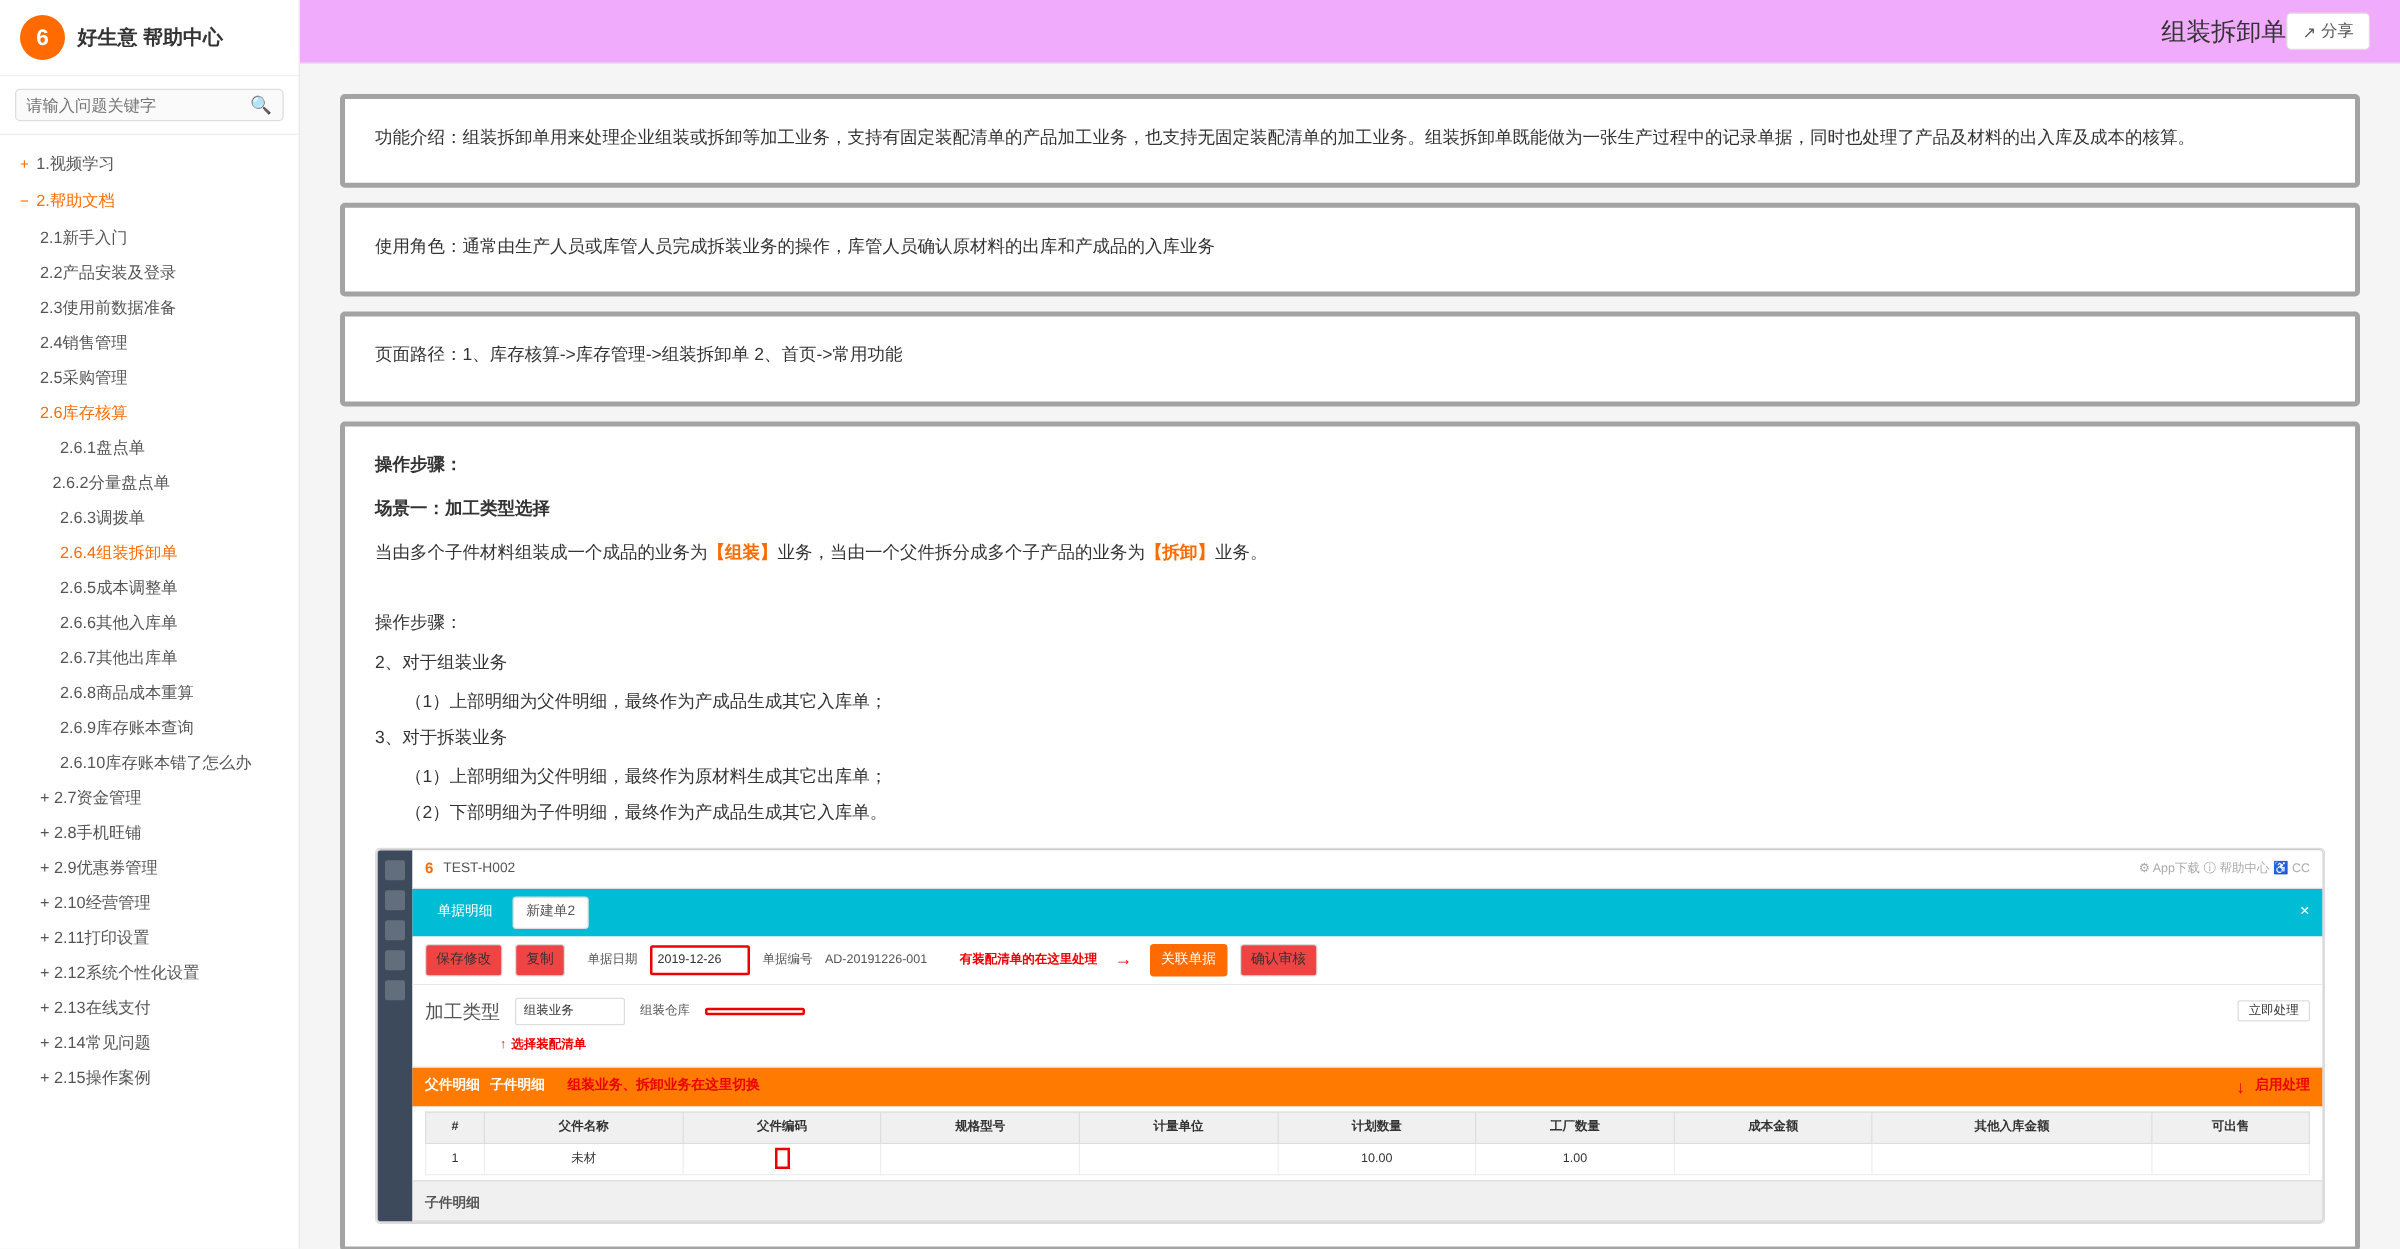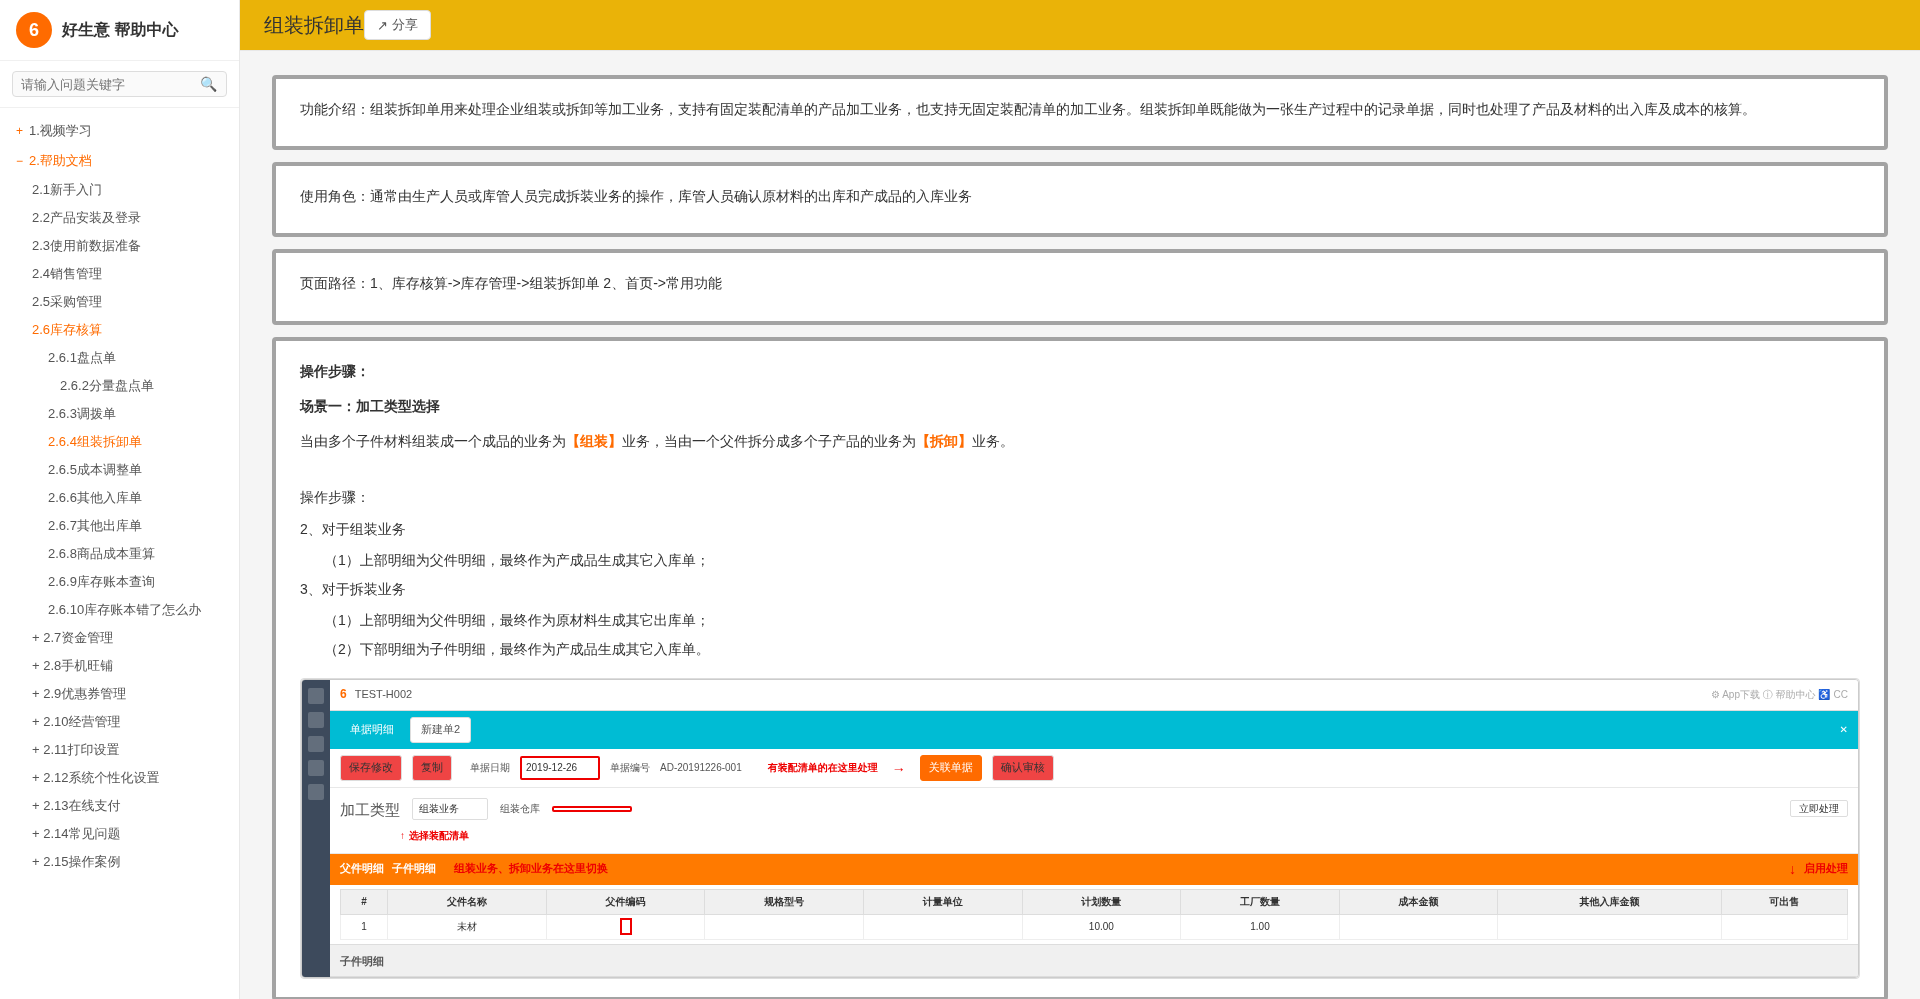--- a/index.html
+++ b/index.html
@@ -78,26 +78,26 @@
     .nav-sub-item.active { color: #ff6b00; }
 
     
     .main {
       flex: 1;
       display: flex;
       flex-direction: column;
       overflow: hidden;
     }
     .topbar {
-      background: #eab308;
+      background: #f0abfc;
       border-bottom: 1px solid #e8e8e8;
       padding: 10px 24px;
       display: flex;
       align-items: center;
-      justify-content: flex-start;
+      justify-content: flex-end;
     }
     .page-title {
       font-size: 20px;
       font-weight: 500;
       color: #333;
     }
     .share-btn {
       display: flex; align-items: center; gap: 4px;
       border: 1px solid #ddd; border-radius: 4px;
       padding: 5px 12px; cursor: pointer;
@@ -302,21 +302,21 @@
     <div class="nav-sub-item">
       <span>2.5采购管理</span>
     </div>
     <div class="nav-sub-item active" style="color:#ff6b00;">
       <span>2.6库存核算</span>
     </div>
 
     <div class="nav-sub-item" style="padding-left:48px;">
       <span>2.6.1盘点单</span>
     </div>
-    <div class="nav-sub-item" style="padding-left:60px;">
+    <div class="nav-sub-item" style="padding-left:42px;">
       <span>2.6.2分量盘点单</span>
     </div>
     <div class="nav-sub-item" style="padding-left:48px;">
       <span>2.6.3调拨单</span>
     </div>
     <div class="nav-sub-item active" style="padding-left:48px; color:#ff6b00;">
       <span>2.6.4组装拆卸单</span>
     </div>
     <div class="nav-sub-item" style="padding-left:48px;">
       <span>2.6.5成本调整单</span>
@@ -445,21 +445,21 @@
 
               <span style="color:#e00; font-size:10px; font-weight:bold; margin-left:16px;">有装配清单的在这里处理</span>
               <span style="color:#e00; font-size:14px; margin: 0 4px;">→</span>
               <span class="mock-btn-orange">关联单据</span>
               <span class="mock-btn">确认审核</span>
             </div>
 
             <div class="mock-form">
               <div class="mock-form-row">
                 <span style="font-size:15px; color:#555;">加工类型</span>
-                <span class="mock-input" style="width:76px; font-size:10px;">组装业务</span>
+                <span class="mock-input" style="width:88px; font-size:10px;">组装业务</span>
                 <span style="font-size:10px; color:#555;">组装仓库</span>
                 <span class="mock-input" style="width:80px; font-size:10px; border:2px solid #e00;"></span>
                 <span style="margin-left:auto;">
                   <span style="font-size:10px; background:#fff; border:1px solid #ddd; padding:2px 8px; border-radius:2px;">立即处理</span>
                 </span>
               </div>
 
               <div style="display:flex; align-items:center; gap:4px; margin-top:2px; padding-left:60px;">
                 <span style="color:#e00; font-size:10px;">↑</span>
                 <span style="color:#e00; font-size:10px; font-weight:bold;">选择装配清单</span>

